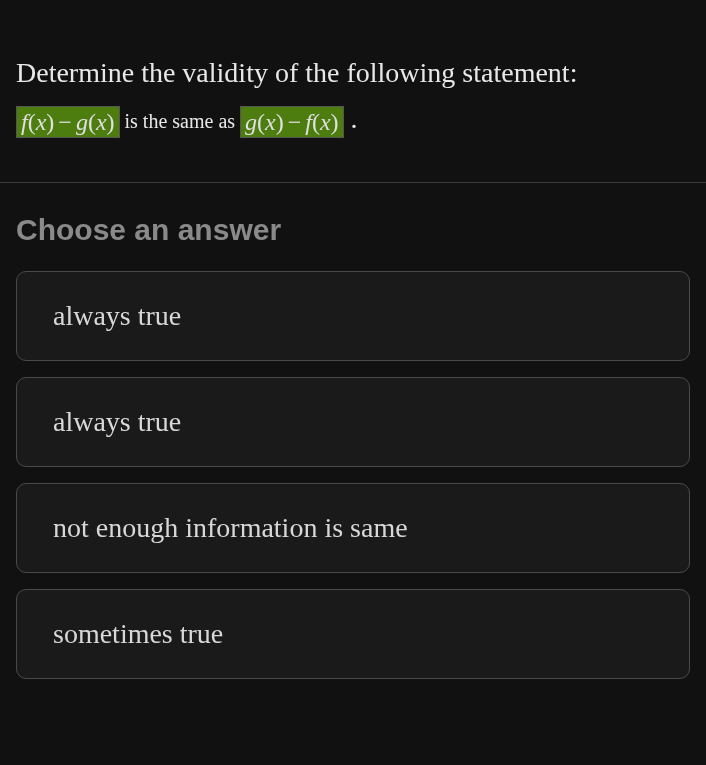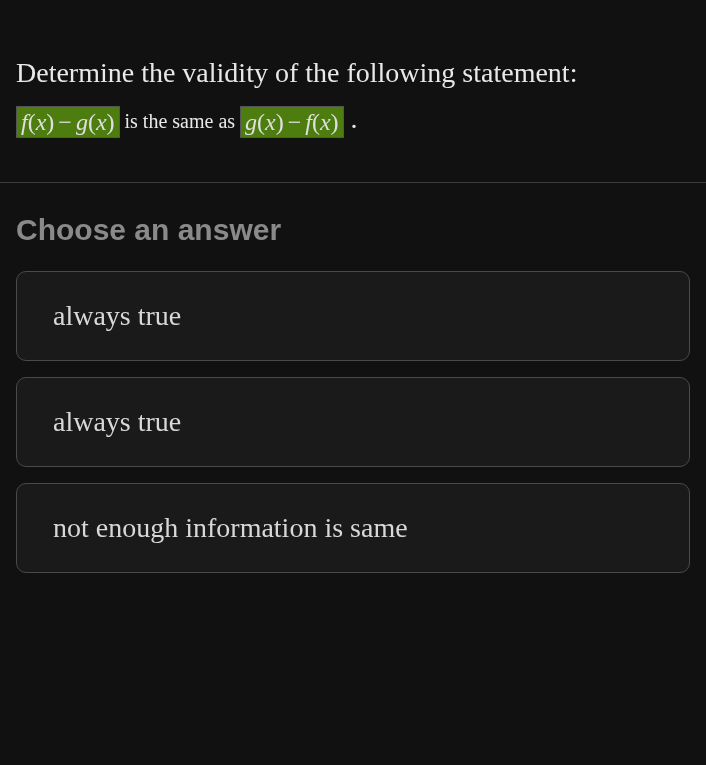--- a/index.html
+++ b/index.html
@@ -100,13 +100,16 @@
   </button>
 
   <button class="answer-option">
     <span>always true</span>
   </button>
 
   <button class="answer-option">
     <span>not enough information is same</span>
   </button>
 
+  <button class="answer-option">
+    <span>sometimes true</span>
+  </button>
 </div>
 
 </body></html>

